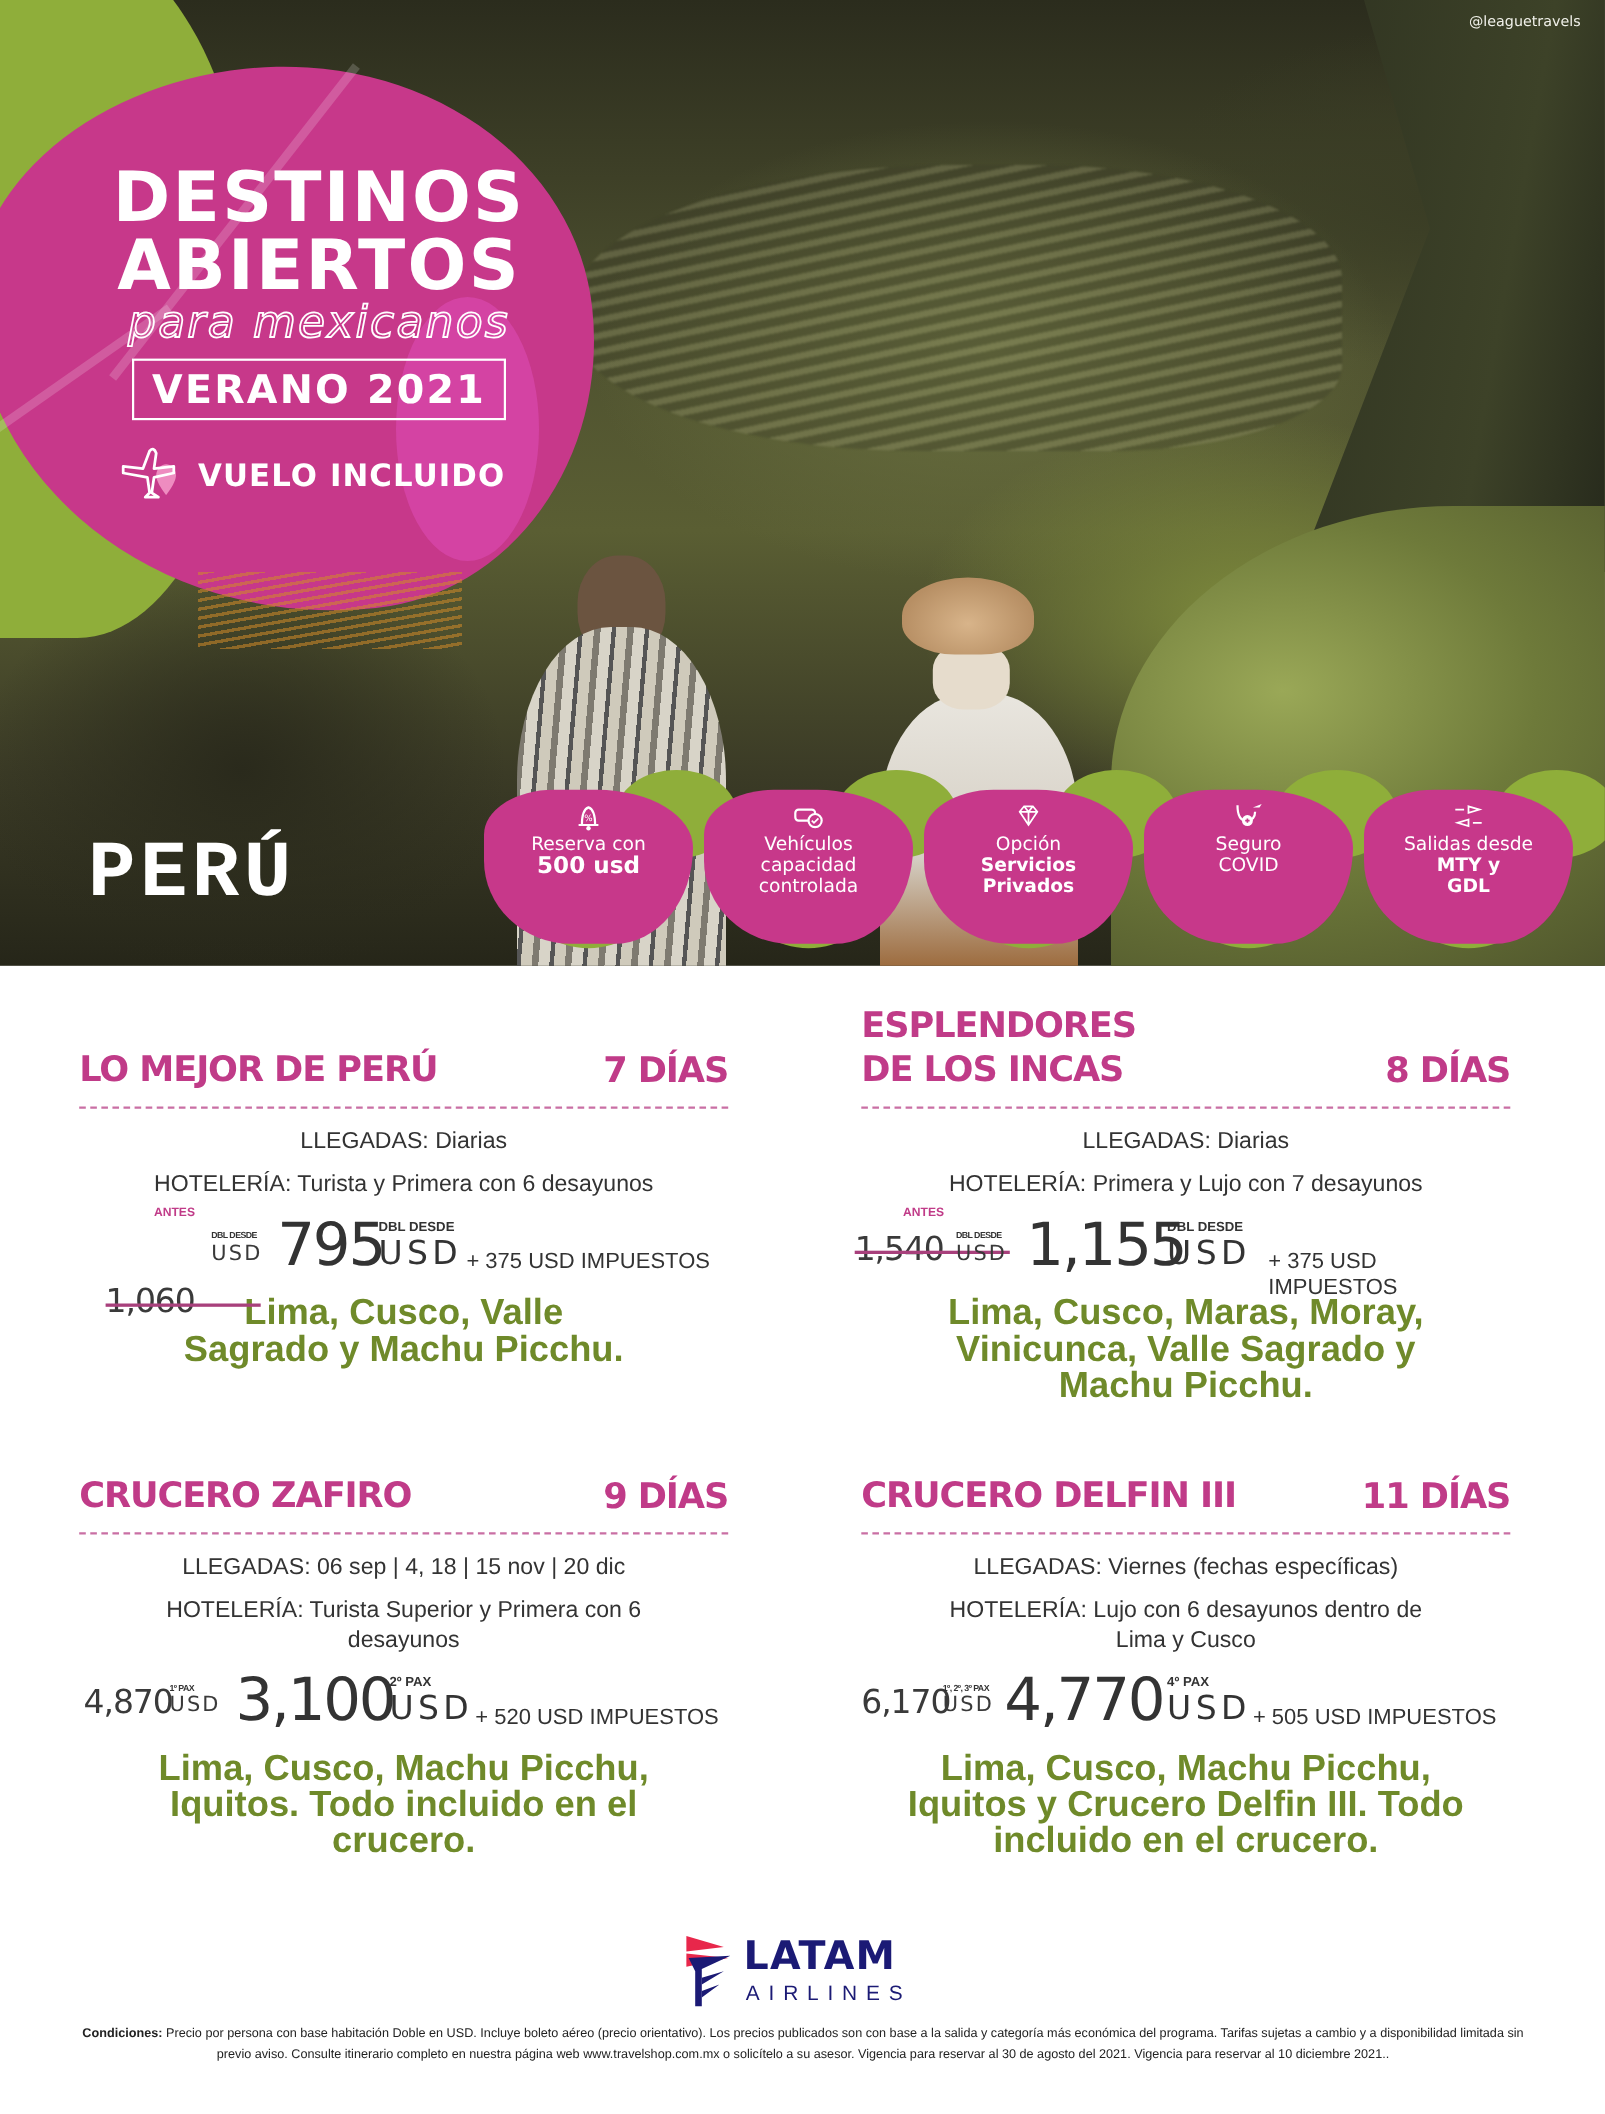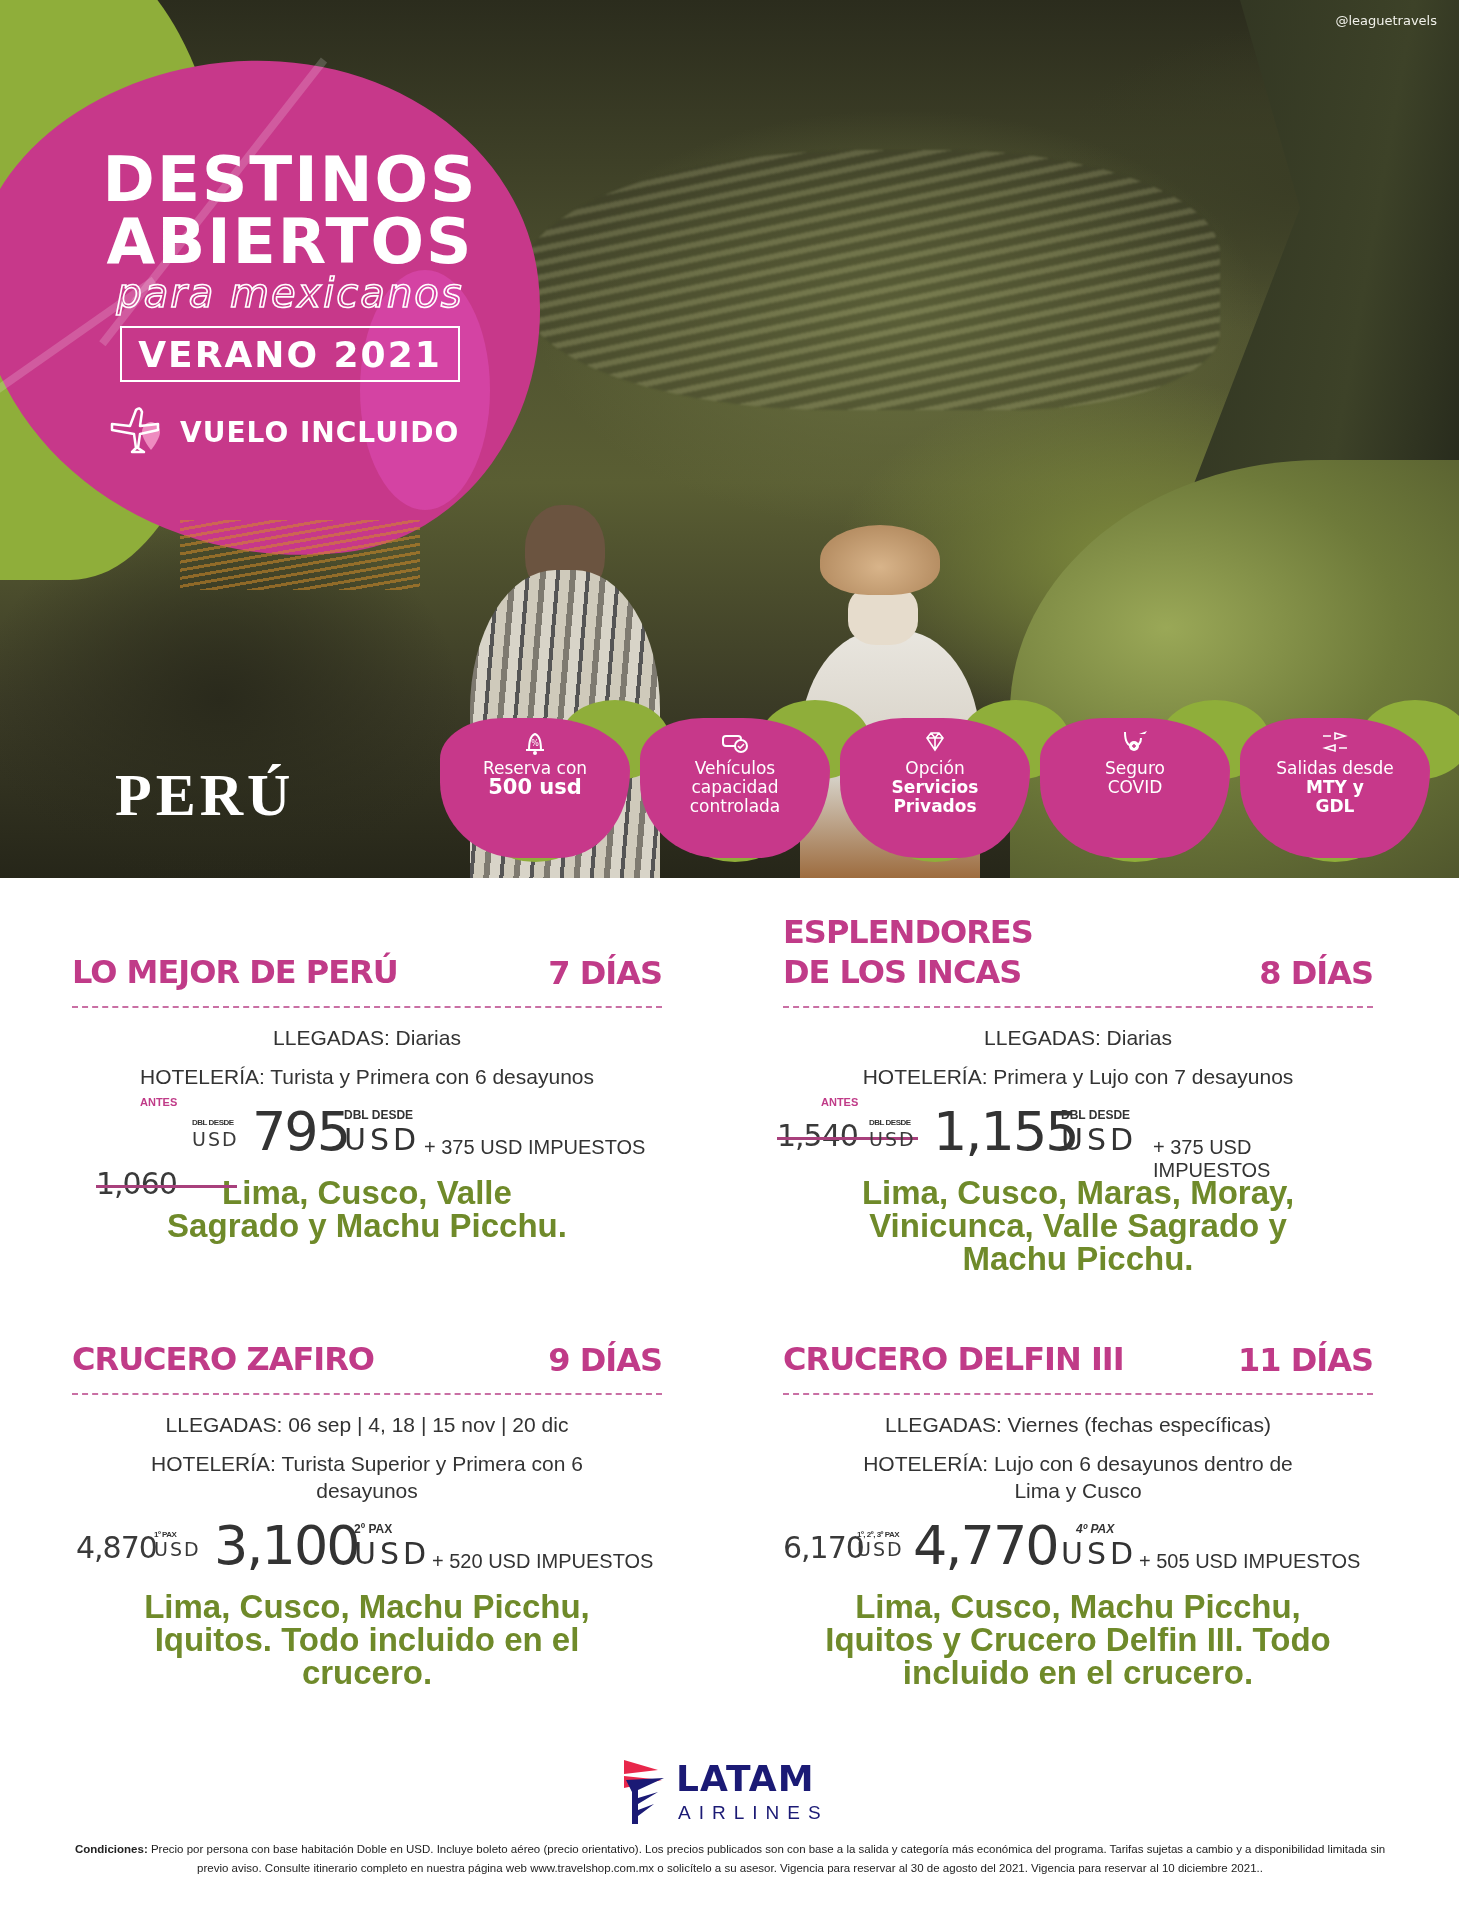--- a/index.html
+++ b/index.html
@@ -100,21 +100,21 @@
     font-family: "DejaVu Sans", sans-serif; font-weight: 900; font-size: 36px; letter-spacing: 2px;
   }
   .flight-row { display: flex; align-items: center; margin: 22px 0 0 38px; }
   .flight-icon { width: 60px; height: 56px; position: relative; }
   .flight-label {
     font-family: "DejaVu Sans", sans-serif; font-weight: bold; font-size: 28px; letter-spacing: 1px; margin-left: 12px;
   }
 
   .country {
     position: absolute; left: 80px; top: 745px; color: #fff;
-    font-family: Liberation Serif, serif; font-weight: 900; font-size: 60px; letter-spacing: 4px; line-height: 100px; margin-left: 35px;
+    font-family: Liberation Mono, monospace; font-weight: 900; font-size: 72px; letter-spacing: 4px; line-height: 100px;
   }
 
   
   .features { position: absolute; left: 440px; top: 700px; width: 1019px; height: 170px; }
   .feature { position: absolute; top: 0; width: 200px; height: 160px; }
   .feature .bg-green {
     position: absolute; width: 110px; height: 80px; background: #8fae3a; border-radius: 50%;
   }
   .feature .bg-pink {
     position: absolute; left: 0; top: 18px; width: 190px; height: 140px; background: #c7388a;
@@ -360,21 +360,21 @@
     <div class="pkg-days">11 DÍAS</div>
   </div>
   <div class="pkg-rule"></div>
   <div class="pkg-line arr">LLEGADAS: Viernes (fechas específicas)</div>
   <div class="pkg-line hotel" style="padding:0 80px;">HOTELERÍA: Lujo con 6 desayunos dentro de Lima y Cusco</div>
   <div class="price-row">
     <span class="old-price" style="left:0;top:18px;">6,170</span>
     <span class="old-tag" style="left:74px;top:18px;">1º, 2º, 3º PAX</span>
     <span class="old-usd" style="left:74px;top:26px;">USD</span>
     <span class="new-price" style="left:130px;">4,770</span>
-    <span class="new-tag" style="left:293px;font-style:italic;">4º PAX</span>
+    <span class="new-tag" style="left:278px;">4º PAX</span>
     <span class="new-usd" style="left:278px;">USD</span>
     <span class="taxes" style="left:356px;">+ 505 USD IMPUESTOS</span>
   </div>
   <div class="cities" style="padding:0 36px;">Lima, Cusco, Machu Picchu, Iquitos y Crucero Delfin III. Todo incluido en el crucero.</div>
 </section>
 
 <div class="logo">
   <svg width="46" height="66" viewBox="0 0 46 66" style="position:absolute;left:0;top:0;">
     <path d="M2 2 L36 12 L2 16 Z" fill="#e8274b"></path>
     <path d="M2 18 L40 22 L2 30 Z" fill="#e8274b"></path>

